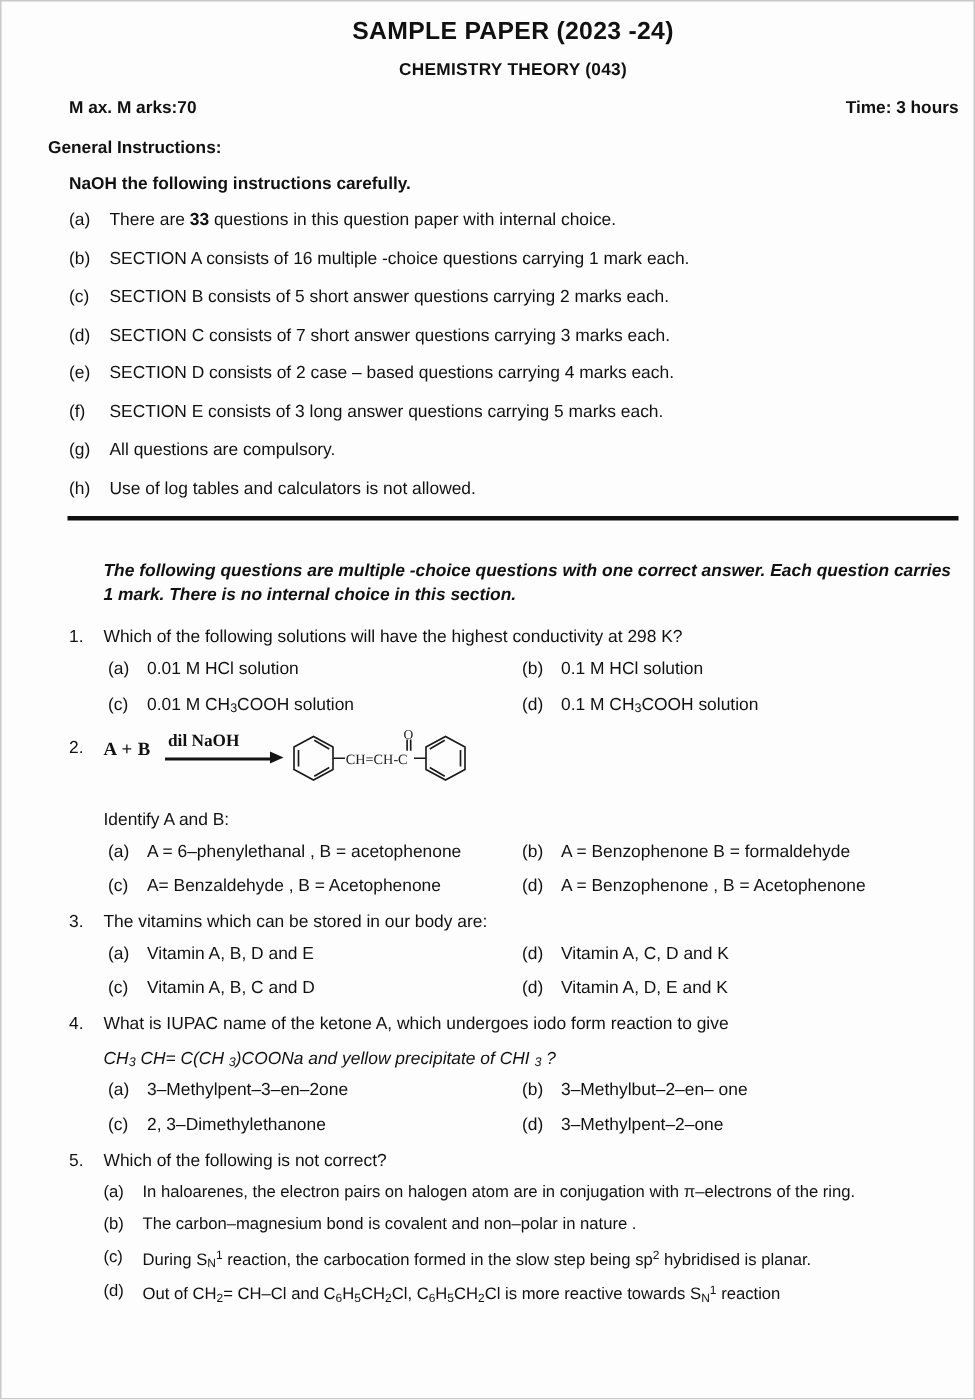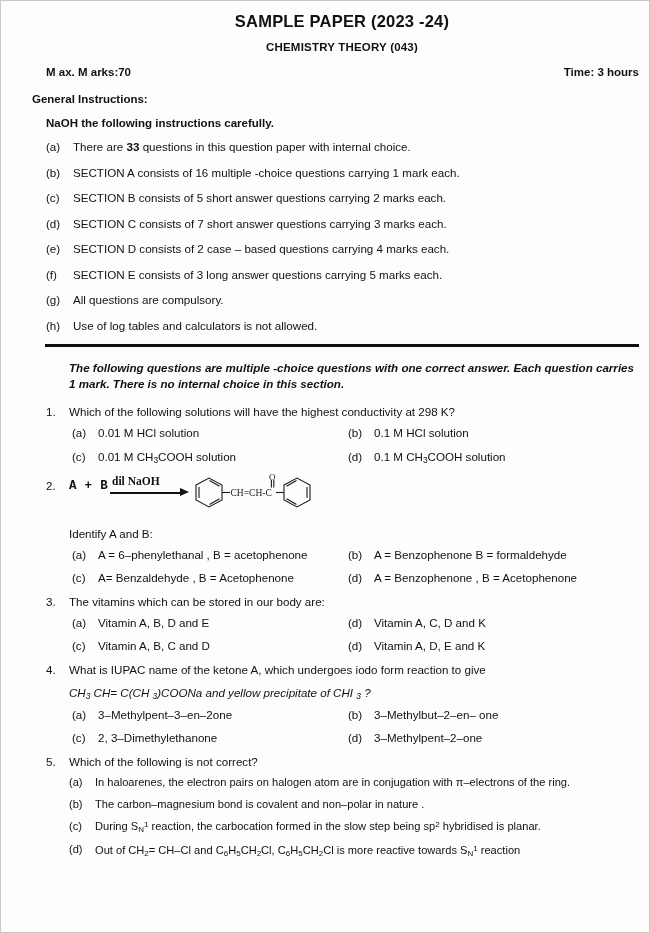--- a/index.html
+++ b/index.html
@@ -94,21 +94,21 @@
 
   
   .section-title {
     text-align: center;
     font-weight: bold;
     font-size: 11.5px;
     margin-top: 24px;
     letter-spacing: 0.3px;
   }
   .section-note {
-    margin: 13px 30px 0 52px;
+    margin: 26px 30px 0 52px;
     font-size: 11.6px;
     font-style: italic;
     font-weight: bold;
     line-height: 1.38;
   }
 
   
   .q {
     position: relative;
     margin-top: 13px;
@@ -172,21 +172,21 @@
   .scheme {
     position: relative;
     margin-top: 2px;
     padding-left: 52px;
     height: 48px;
   }
   .scheme .ab {
     position: absolute;
     left: 52px;
     top: 6px;
-    font-family: Liberation Mono, monospace;
+    font-family: Liberation Serif, serif;
     font-weight: bold;
     font-size: 12.5px;
     letter-spacing: 0.3px;
     text-align: right;
   }
   .arrowbox {
     position: absolute;
     left: 93px;
     top: 0px;
     width: 76px;

